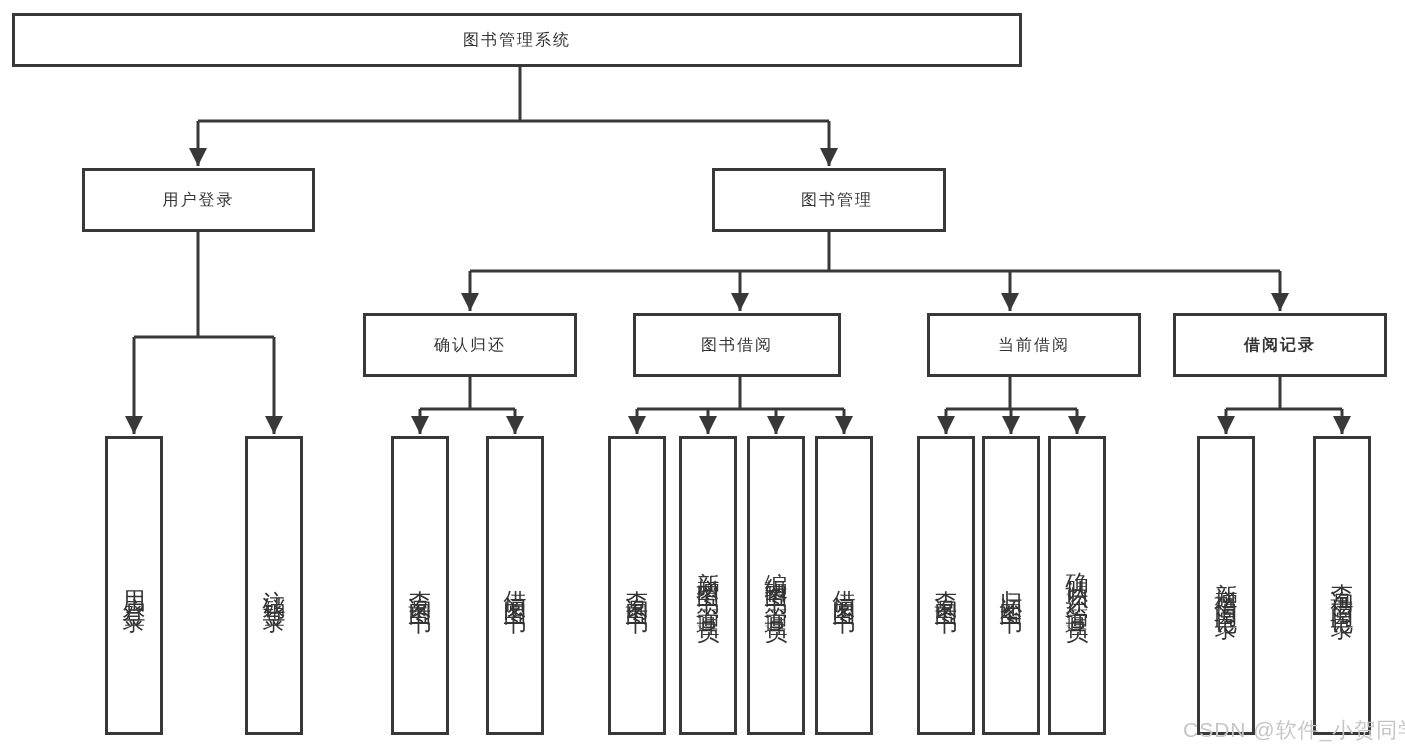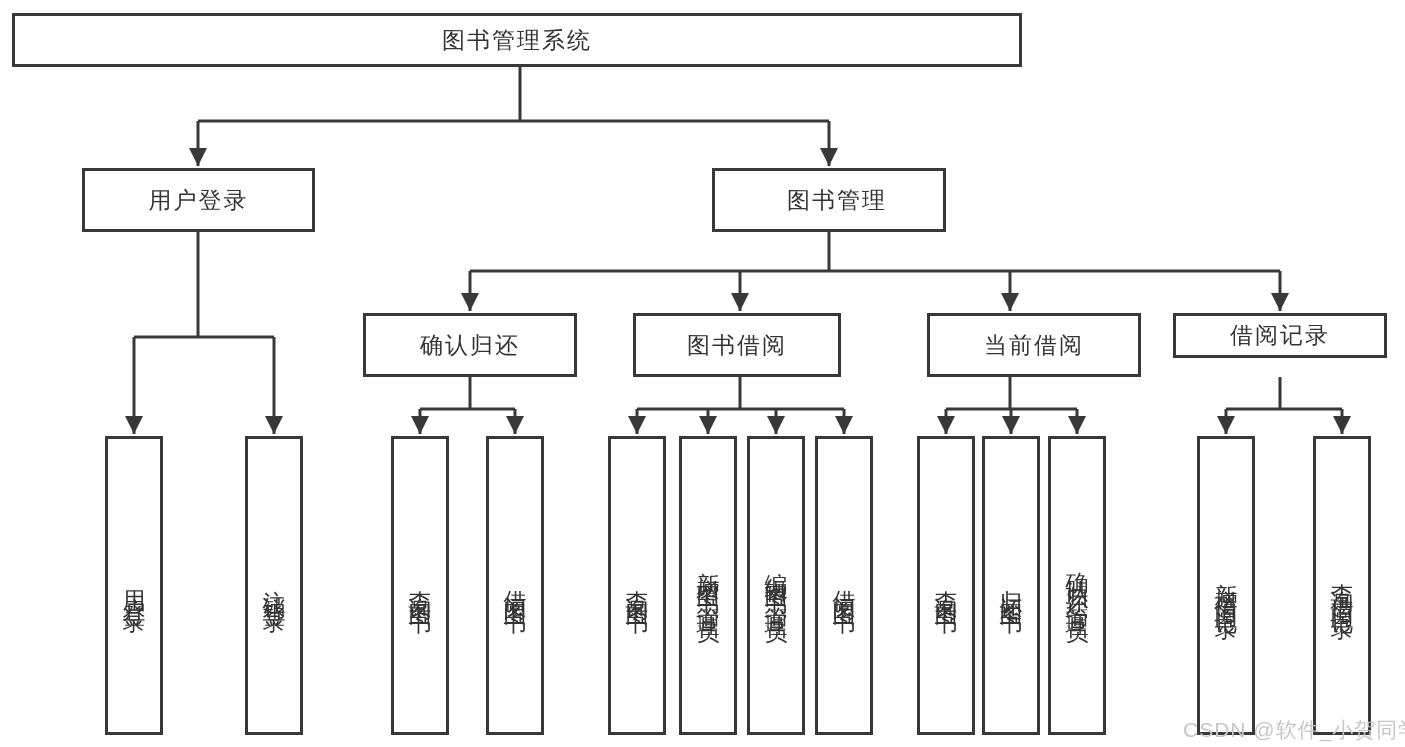--- a/index.html
+++ b/index.html
@@ -19,21 +19,21 @@
   .connectors{position:absolute;left:0;top:0;width:1405px;height:747px;}
   .connectors path.trunk{fill:none;stroke:var(--line);stroke-width:3;}
   .connectors line{stroke:var(--line);stroke-width:3;}
   .arrowhead{fill:var(--line);}
   .node{
     position:absolute;
     box-sizing:border-box;
     border:3px solid var(--line);
     background:var(--box-background);
     display:flex;align-items:center;justify-content:center;
-    font-size:23px;letter-spacing:2px;color:var(--text);
+    font-size:16px;letter-spacing:2px;color:var(--text);
     white-space:nowrap;
     text-align:center;
   }
   .vnode{
     position:absolute;
     box-sizing:border-box;
     width:58px;height:299px;
     border:3px solid var(--line);
     background:var(--box-background);
     display:flex;align-items:center;justify-content:center;
@@ -102,21 +102,21 @@
   </svg>
 
   <div class="node" style="left:12px;top:13px;width:1010px;height:54px;">图书管理系统</div>
 
   <div class="node" style="left:82px;top:168px;width:233px;height:64px;">用户登录</div>
   <div class="node" style="left:712px;top:168px;width:234px;height:64px;padding-left:16px;">图书管理</div>
 
   <div class="node" style="left:363px;top:313px;width:214px;height:64px;">确认归还</div>
   <div class="node" style="left:633px;top:313px;width:208px;height:64px;">图书借阅</div>
   <div class="node" style="left:903px;top:313px;width:214px;height:64px;margin-left:24px;">当前借阅</div>
-  <div class="node" style="left:1173px;top:313px;width:214px;height:45px;">借阅记录</div>
+  <div class="node" style="left:1173px;top:313px;width:214px;height:64px;font-weight:bold;">借阅记录</div>
 
   <div class="vnode" style="left:105px;top:436px;">
     <span class="vtext">用户登录</span>
   </div>
   <div class="vnode" style="left:245px;top:436px;">
     <span class="vtext">注销登录</span>
   </div>
 
   <div class="vnode" style="left:391px;top:436px;">
     <span class="vtext">查询图书</span>

